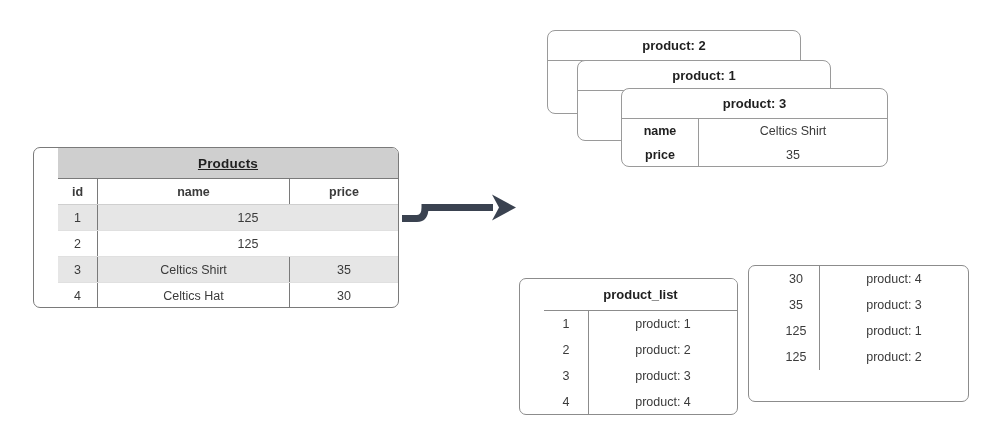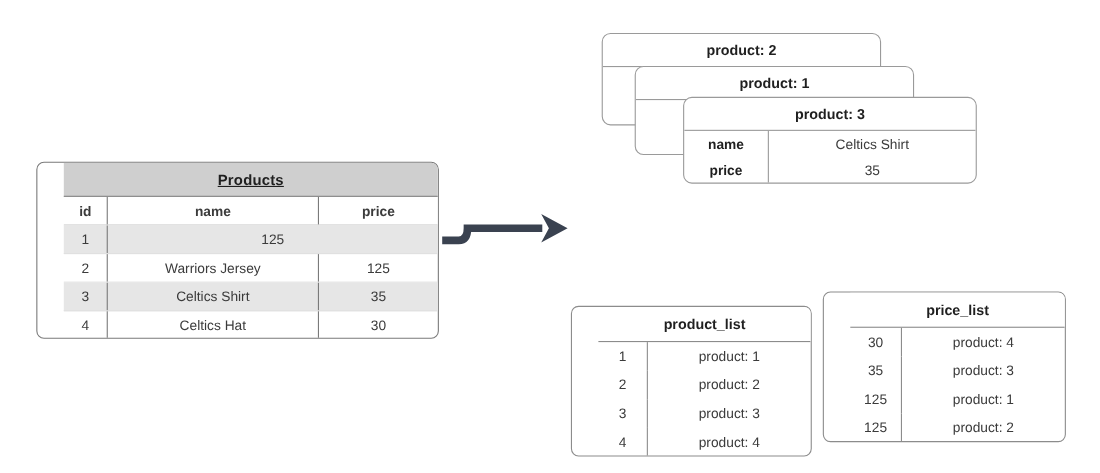--- a/index.html
+++ b/index.html
@@ -181,21 +181,20 @@
       <div class="cell c-name">name</div>
       <div class="cell c-price">price</div>
     </div>
 
     <div class="row shaded">
       <div class="cell c-id">1</div>
       <div class="cell c-price">125</div>
     </div>
     <div class="row">
       <div class="cell c-id">2</div>
-      <div class="cell c-name">Warriors Jersey</div>
       <div class="cell c-price">125</div>
     </div>
     <div class="row shaded">
       <div class="cell c-id">3</div>
       <div class="cell c-name">Celtics Shirt</div>
       <div class="cell c-price">35</div>
     </div>
     <div class="row">
       <div class="cell c-id">4</div>
       <div class="cell c-name">Celtics Hat</div>
@@ -244,21 +243,20 @@
       <div class="k">3</div>
       <div class="v">product: 3</div>
     </div>
     <div class="row">
       <div class="k">4</div>
       <div class="v">product: 4</div>
     </div>
   </div>
 
   <div class="box list-box" id="price-list-box">
-    <div class="box-hdr">price_list</div>
     <div class="row">
       <div class="k">30</div>
       <div class="v">product: 4</div>
     </div>
     <div class="row">
       <div class="k">35</div>
       <div class="v">product: 3</div>
     </div>
     <div class="row">
       <div class="k">125</div>

